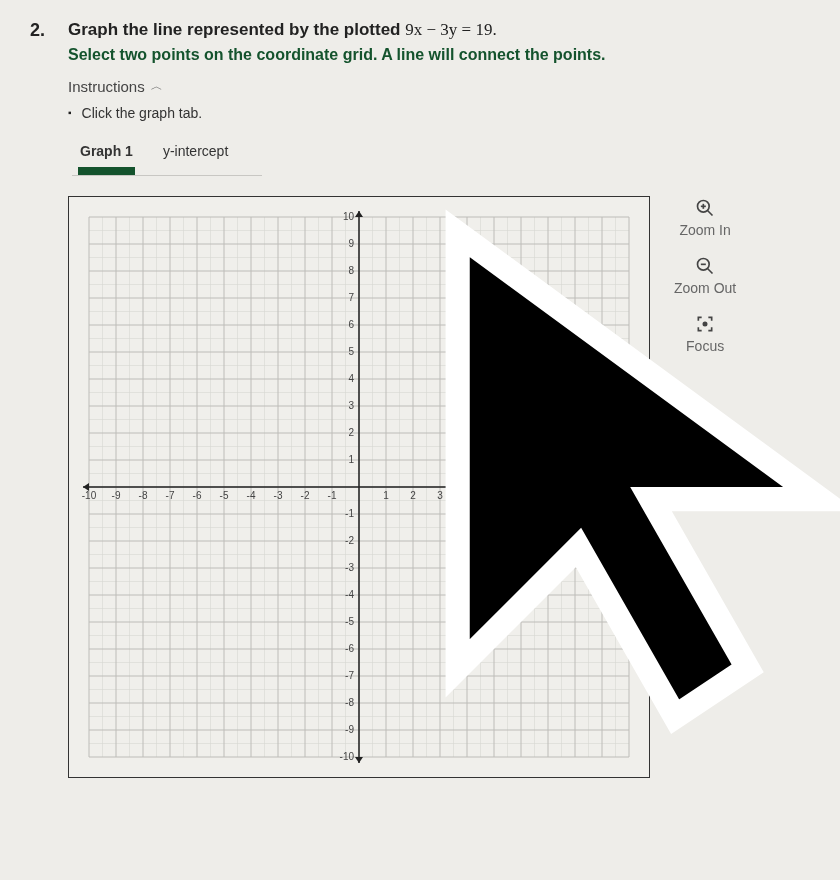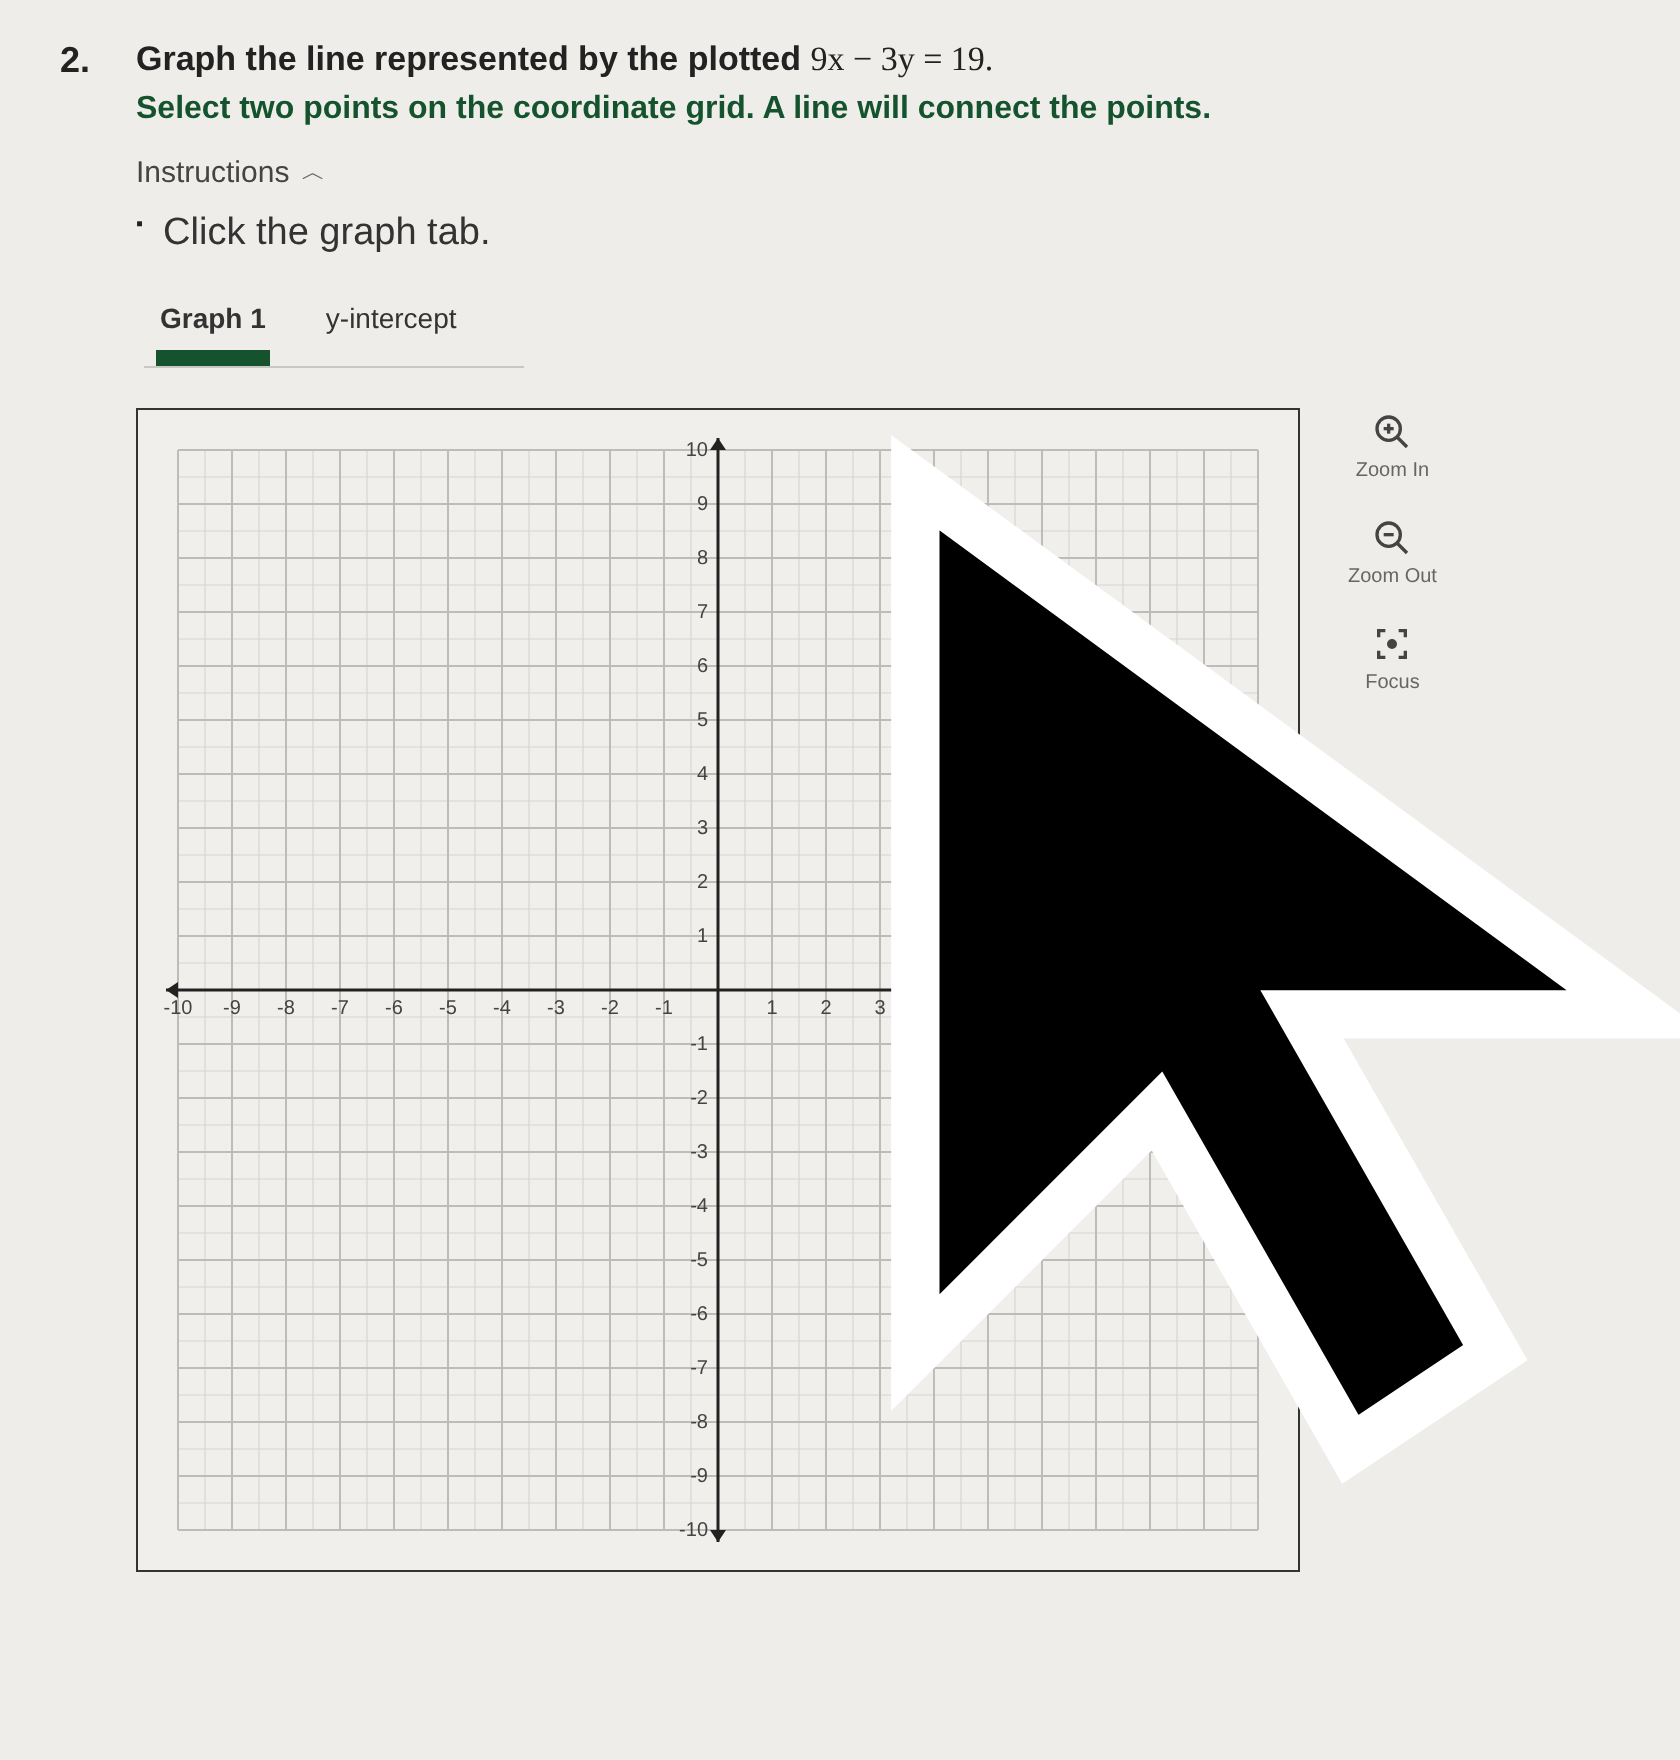--- a/index.html
+++ b/index.html
@@ -53,21 +53,21 @@
     font-size: 12px;
     color: #666;
   }
   ul.instructions {
     list-style: none;
     padding: 0;
     margin: 0 0 14px 0;
   }
   ul.instructions li {
     display: flex;
-    font-size: 19px;
+    font-size: 14px;
     color: #333;
     line-height: 1.45;
     margin-bottom: 6px;
   }
   ul.instructions li::before {
     content: "▪";
     font-size: 10px;
     margin-right: 10px;
     margin-top: 3px;
     color: #222;
@@ -132,21 +132,21 @@
     color: #555;
   }
   .tool svg {
     width: 20px;
     height: 20px;
     stroke: #444;
     fill: none;
     stroke-width: 2;
   }
   .tool-label {
-    font-size: 10px;
+    font-size: 14px;
     color: #666;
   }
   .cursor-icon {
     position: absolute;
     top: -12px;
     left: 292px;
     width: 16px;
     height: 20px;
     z-index: 10;
   }

